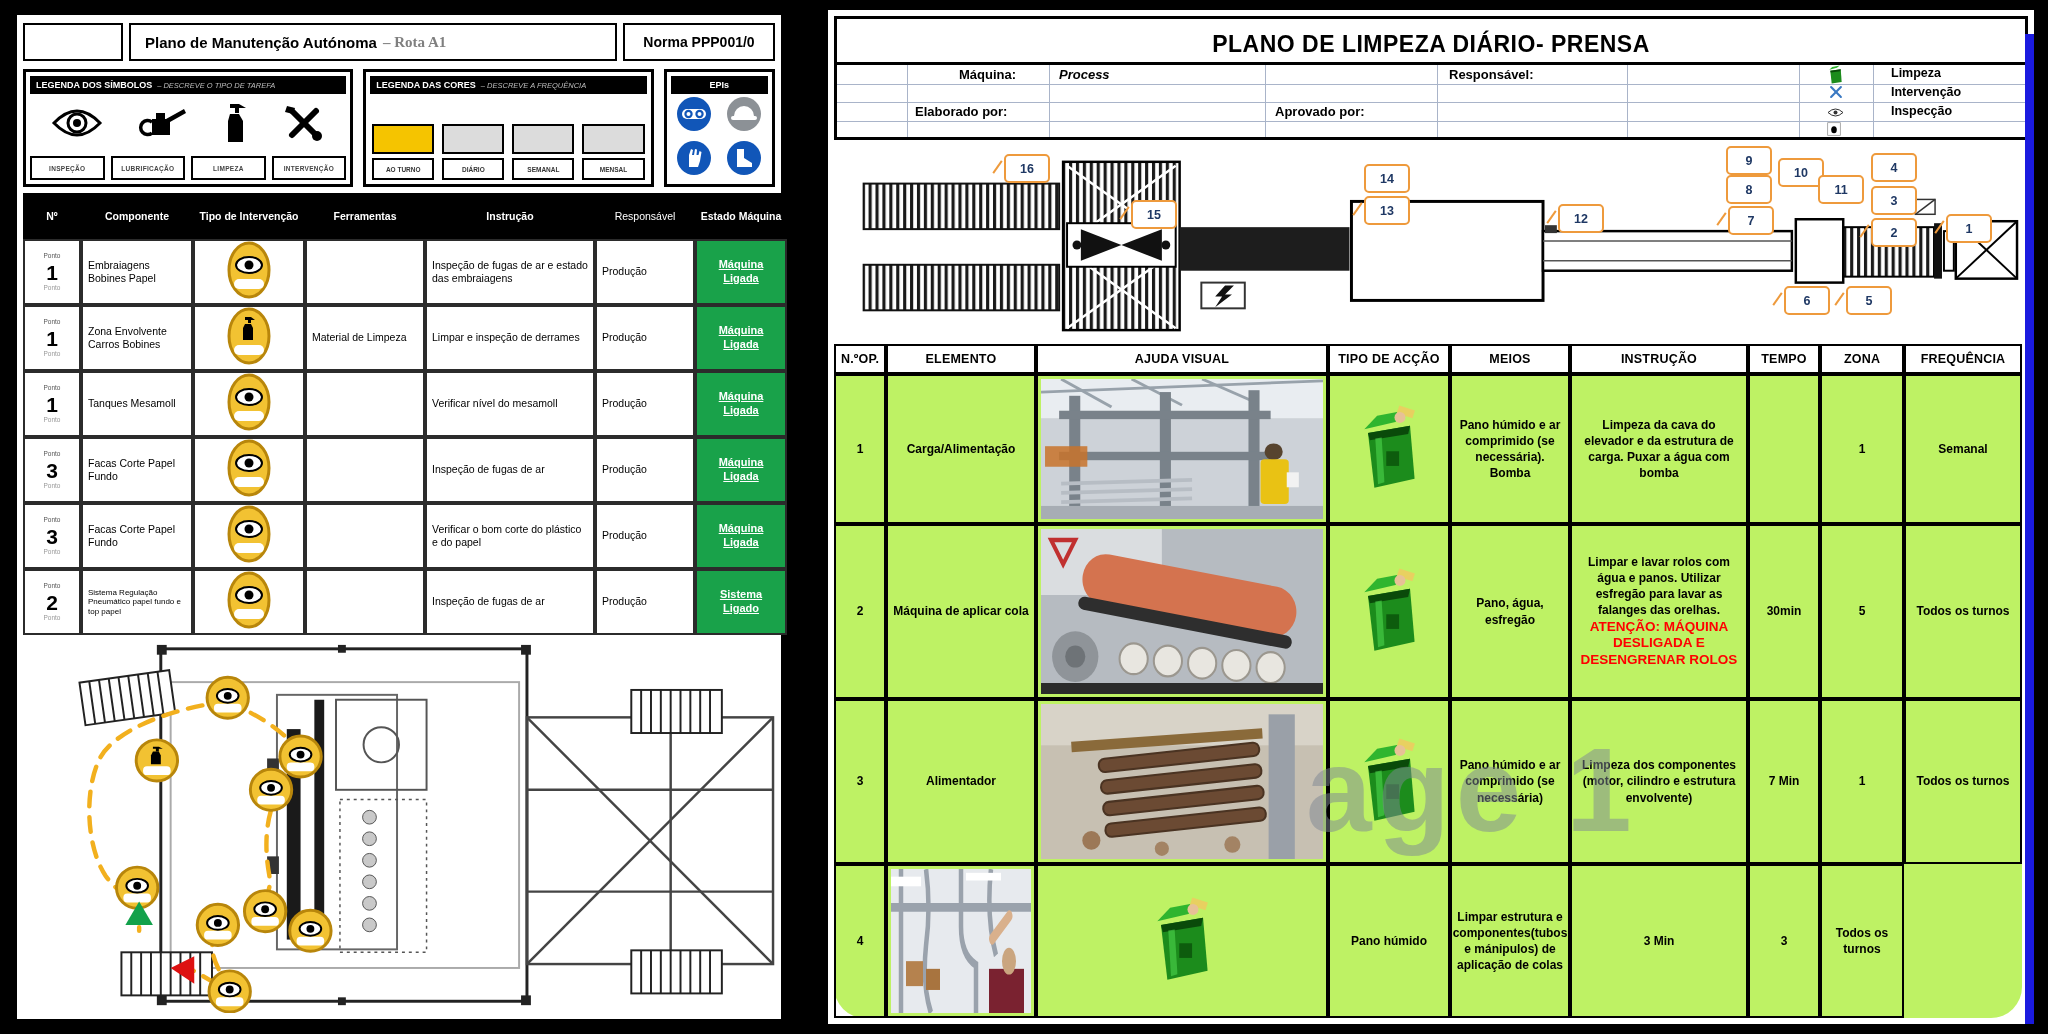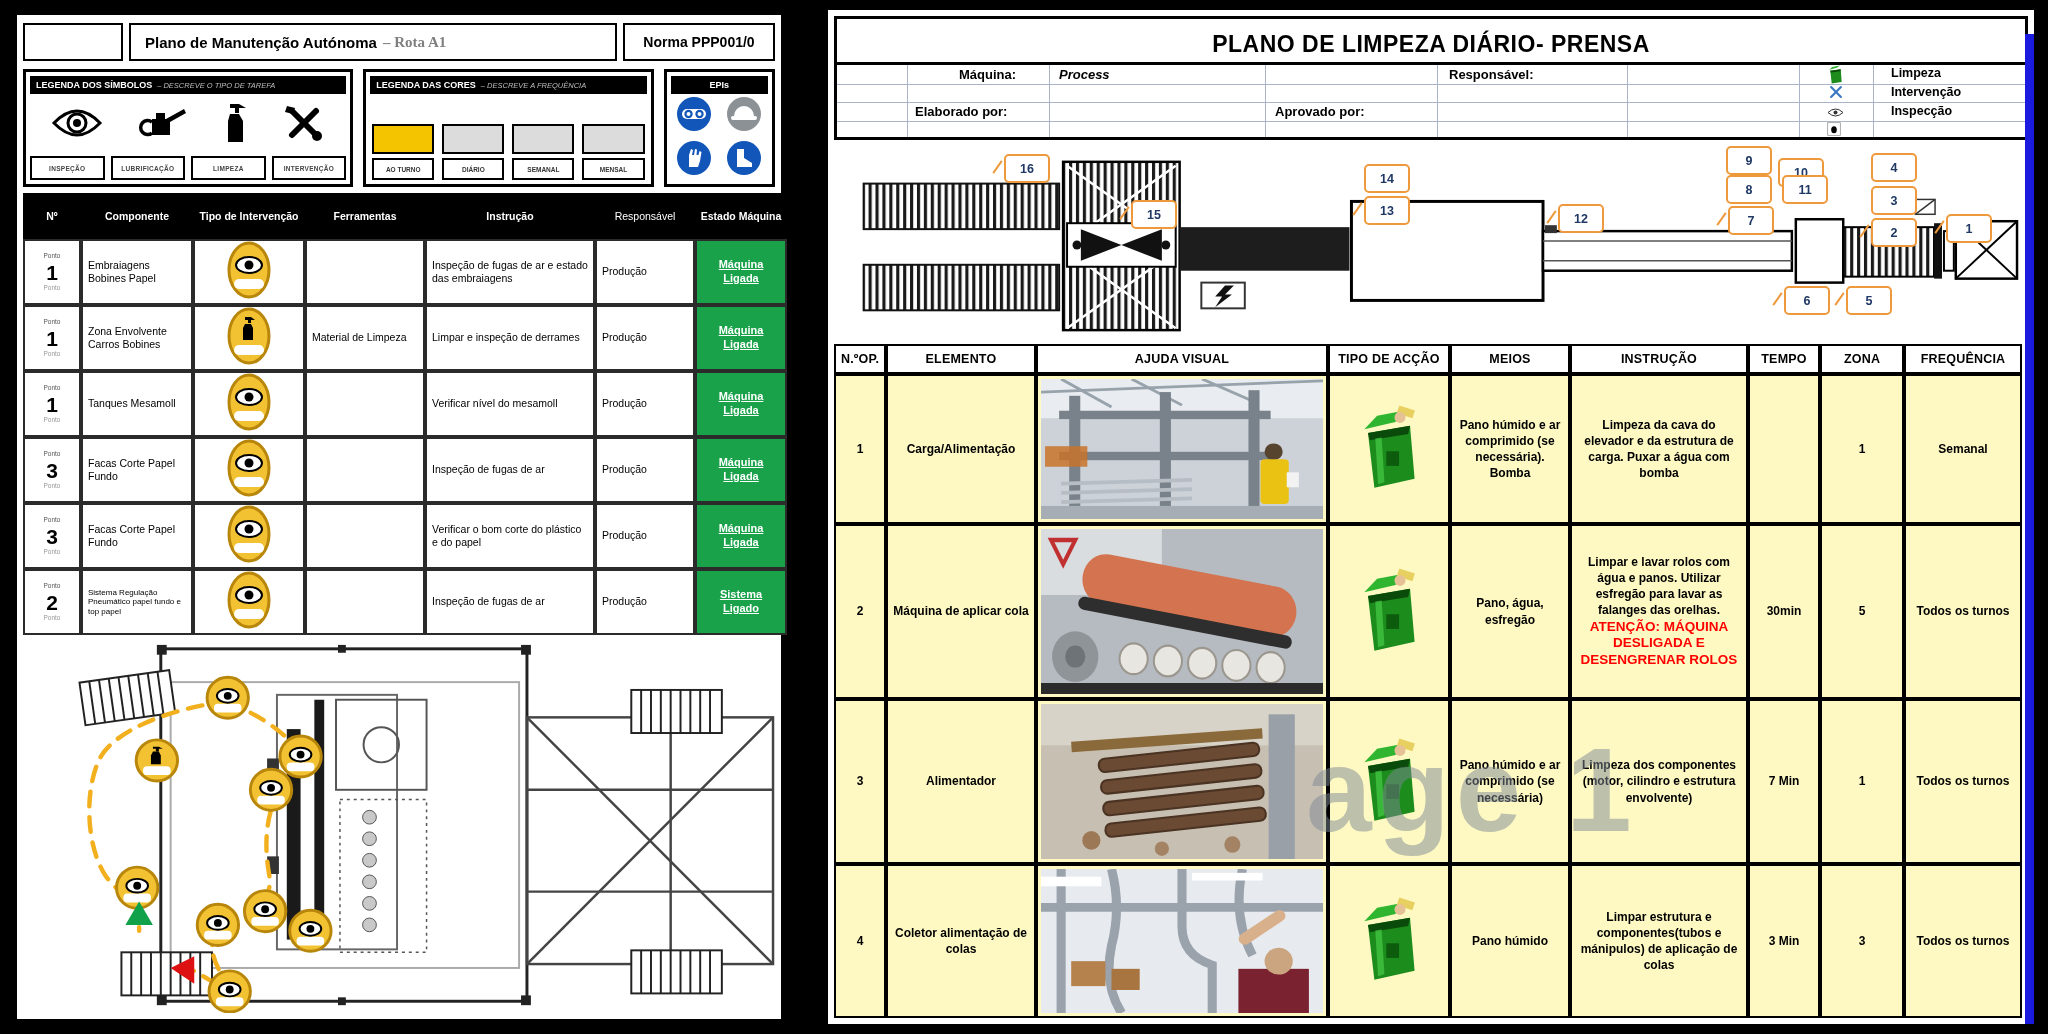--- a/index.html
+++ b/index.html
@@ -60,21 +60,21 @@
   #r-info .leg-lab{position:absolute;font-weight:bold;font-size:12.5px;}
   #r-info .leg-ic{position:absolute;}
 
   #r-diagram{top:134px;left:6px;right:15px;height:198px;}
   .callout{position:absolute;width:42px;height:25px;border:2.5px solid #EE9A3C;border-radius:5px;background:#fff;
      display:flex;align-items:center;justify-content:center;font-size:12.5px;font-weight:bold;color:#1F3864;z-index:3;}
   .callout .lead{position:absolute;left:-16px;top:10px;width:15px;border-top:2px solid #EE9A3C;transform:rotate(-55deg);}
 
   #r-table{top:334px;left:6px;bottom:6px;width:1188px;display:grid;position:absolute;
      grid-template-columns:52px 150px 292px 122px 120px 178px 72px 84px 118px;
-     grid-template-rows:30px 150px 175px 165px 154px;background:#fef9c3;}
+     grid-template-rows:30px 150px 175px 165px 154px;background:#bef264;border-radius:31px;}
   #r-table .h{border:2.5px solid #000;background:#fff;font-size:12.5px;font-weight:bold;display:flex;align-items:center;justify-content:center;letter-spacing:.2px;}
   #r-table .c{border:2.5px solid #000;font-size:12px;font-weight:bold;display:flex;align-items:center;justify-content:center;
      text-align:center;padding:2px 4px;line-height:1.35;position:relative;}
   #r-table .photo{padding:3px;}
   #r-table .photo svg{width:100%;height:100%;}
   #r-table .instr{flex-direction:column;}
   #r-table .alert{color:#FF0000;font-size:13.5px;font-weight:bold;line-height:1.25;}
   #watermark{position:absolute;left:478px;top:712px;z-index:5;font-size:118px;font-weight:bold;color:#7e8894;opacity:.5;
      letter-spacing:6px;pointer-events:none;font-family:"Liberation Sans",sans-serif;}
 </style>
@@ -603,21 +603,21 @@
       </div>
     <div class="callout" style="left:892px;top:31px">
         <span>8</span>
       </div>
     <div class="callout" style="left:892px;top:2px">
         <span>9</span>
       </div>
     <div class="callout" style="left:944px;top:14px">
         <span>10</span>
       </div>
-    <div class="callout" style="left:948px;top:31px">
+    <div class="callout" style="left:984px;top:31px">
         <span>11</span>
       </div>
     <div class="callout" style="left:724px;top:60px">
         <i class="lead"></i>
         <span>12</span>
       </div>
     <div class="callout" style="left:530px;top:52px">
         <i class="lead"></i>
         <span>13</span>
       </div>
@@ -776,21 +776,20 @@
     </div>
     <div class="c">Pano húmido e ar comprimido (se necessária)</div>
     <div class="c instr">
         <span>Limpeza dos componentes (motor, cilindro e estrutura envolvente)</span>
       </div>
     <div class="c">7 Min</div>
     <div class="c">1</div>
     <div class="c">Todos os turnos</div>
 
     <div class="c">4</div>
-    <div class="c">Coletor alimentação de colas</div>
     <div class="c photo">
       <svg viewBox="0 0 280 150" preserveAspectRatio="none">
         <rect width="280" height="150" fill="#e7eaee"></rect>
         <g stroke="#9aa2ac" stroke-width="9" fill="none">
             <path d="M20 0 v150"></path>
             <path d="M70 0 q10 40 0 80 q-8 40 10 70"></path>
             <path d="M140 0 v60 q0 30 30 40 v50"></path>
             <path d="M0 40 h280"></path>
             <path d="M200 0 q-10 50 10 90"></path>
           </g>

